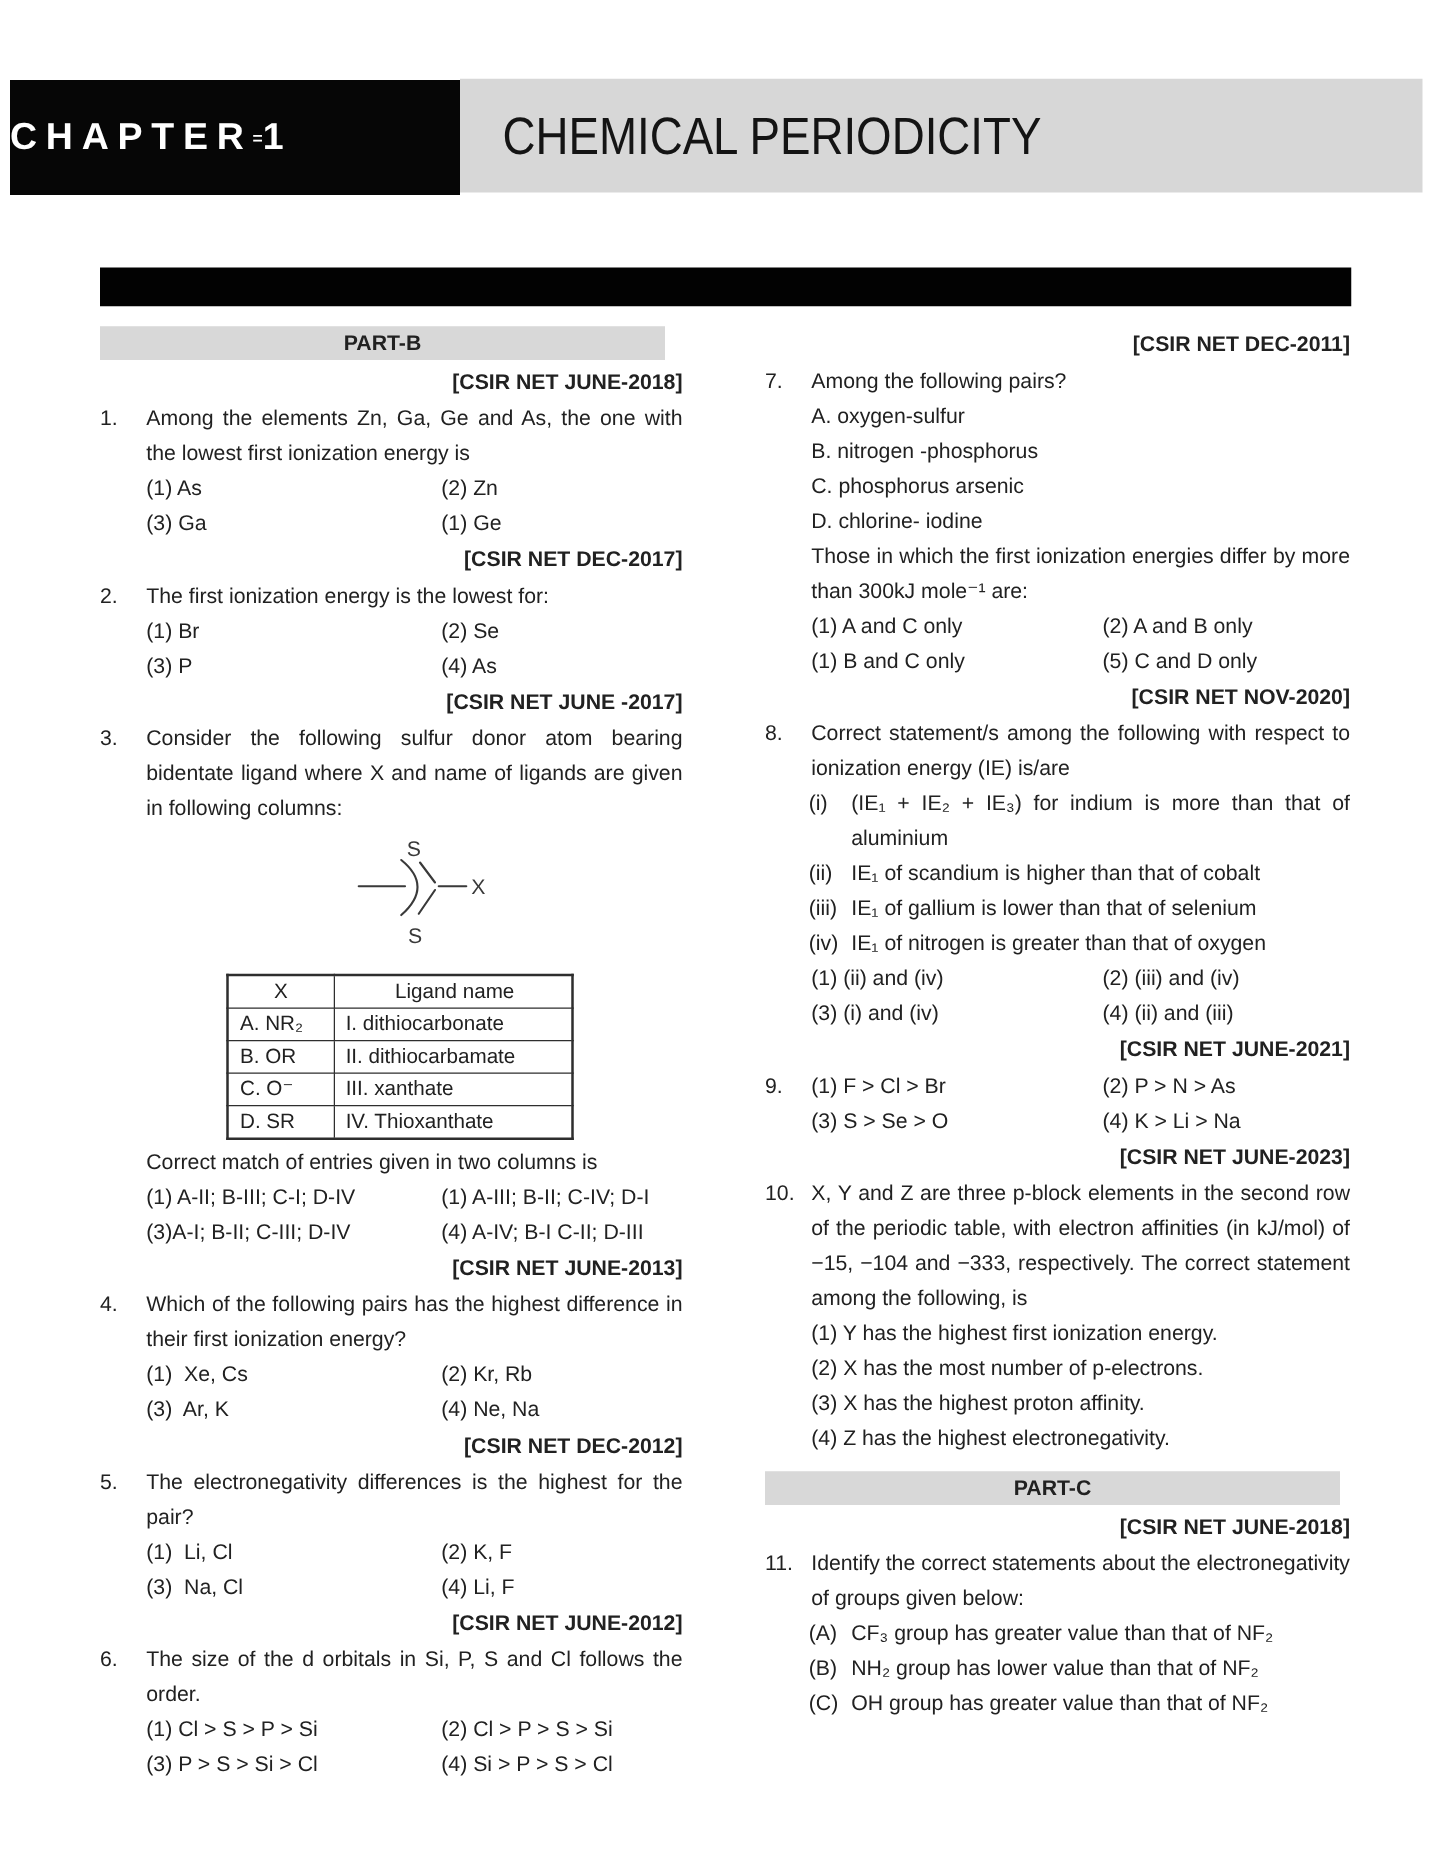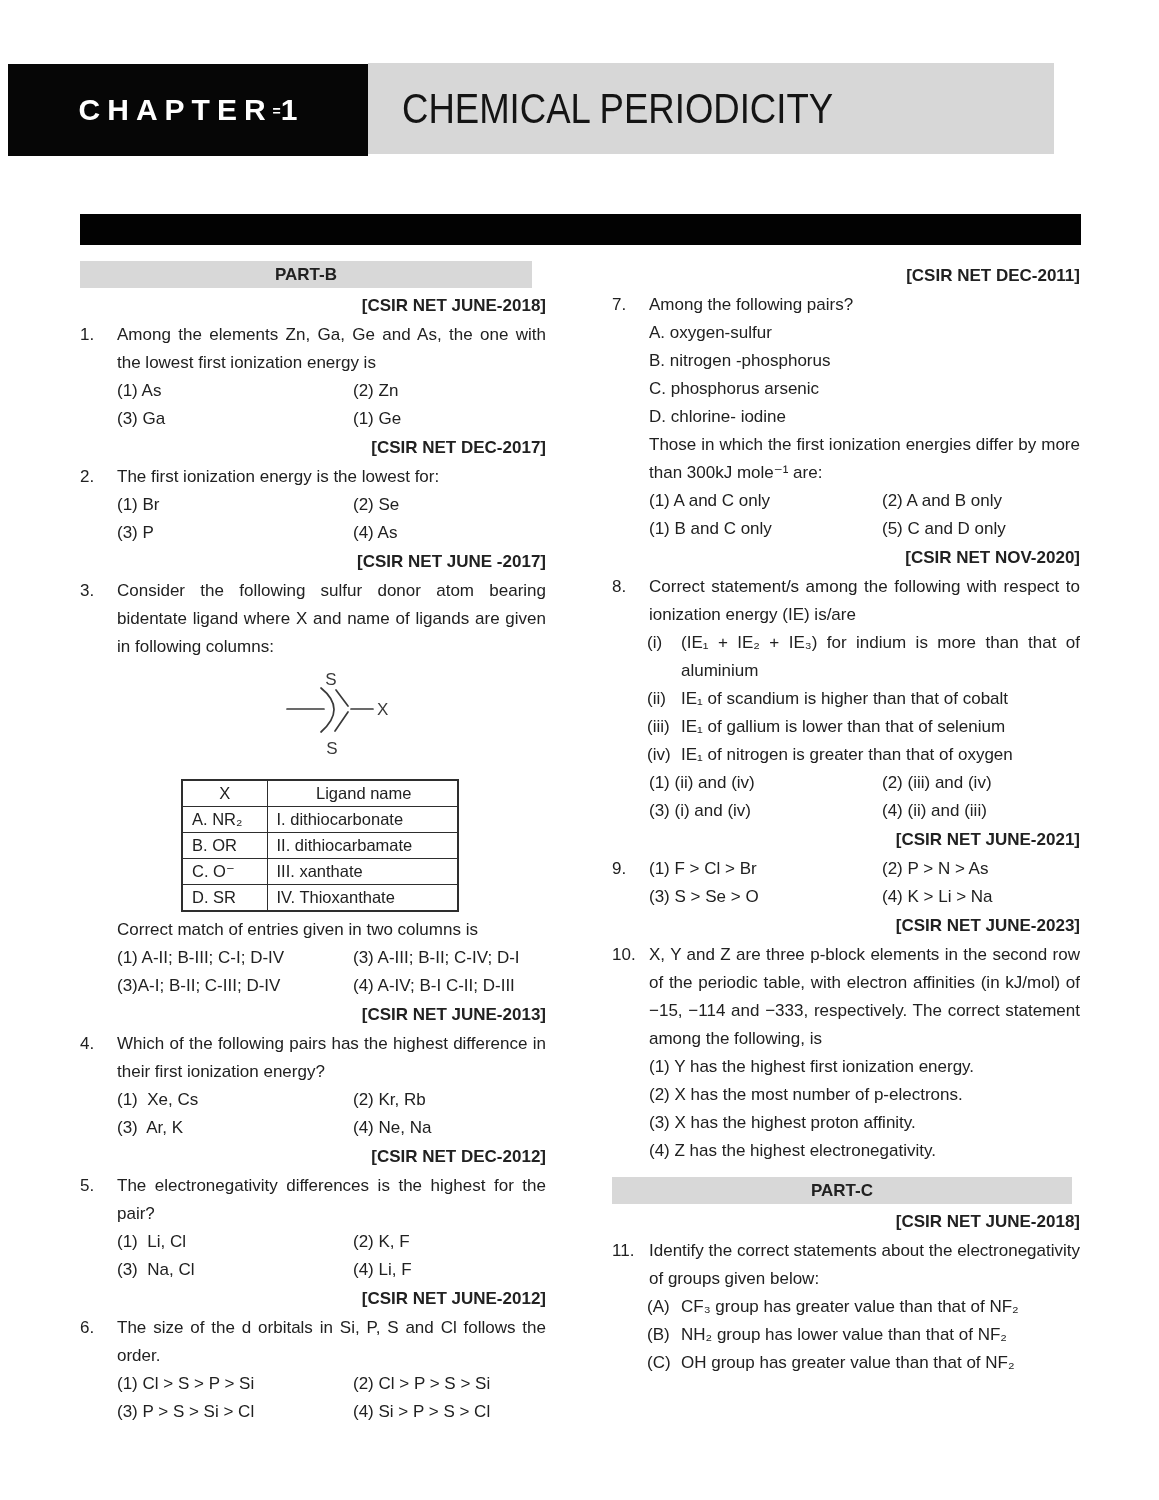--- a/index.html
+++ b/index.html
@@ -8,27 +8,27 @@
     width:1159px; height:1500px; position:relative; overflow:hidden;
     font-family:"Liberation Sans","DejaVu Sans",sans-serif;
     font-size:17px; line-height:28px; color:#212121;
   }
   .page { position:absolute; inset:0; background:#fff; }
 
   
   .chapter-box {
     position:absolute; left:8px; top:64px; width:360px; height:92px;
     background:#060606; color:#fff;
-    display:flex; align-items:center; justify-content:center;
+    display:flex; align-items:center; 
   }
   .chapter-text { font-weight:bold; font-size:30px; letter-spacing:7px; white-space:nowrap; }
   .chsep { font-size:14px; letter-spacing:0; vertical-align:4px; font-weight:bold; }
   .chnum { letter-spacing:0; }
   .title-bar {
-    position:absolute; left:368px; top:63px; width:686px; height:91px;
+    position:absolute; left:368px; top:63px; width:770px; height:91px;
     background:#d7d7d7; display:flex; align-items:center;
   }
   .title-text {
     font-size:42px; font-weight:400; color:#141414; margin-left:34px;
     transform:scaleX(0.87); transform-origin:left center; white-space:nowrap;
   }
 
   
   .redacted-bar { position:absolute; left:80px; top:214px; width:1001px; height:31px; background:#020202; }
 
@@ -168,21 +168,21 @@
             <tr>
               <td class="c1">D. SR</td>
               <td>IV. Thioxanthate</td>
             </tr>
           </tbody>
         </table>
 
         <div class="qtext">Correct match of entries given in two columns is</div>
         <div class="opts">
           <div class="opt">(1) A-II; B-III; C-I; D-IV</div>
-          <div class="opt">(3) A-III; B-II; C-IV; D-I</div>
+          <div class="opt">(1) A-III; B-II; C-IV; D-I</div>
           <div class="opt">(3)A-I; B-II; C-III; D-IV</div>
           <div class="opt">(4) A-IV; B-I C-II; D-III</div>
         </div>
       </div>
     </div>
 
     <div class="cite">[CSIR NET JUNE-2013]</div>
     <div class="q">
       <div class="qn">4.</div>
       <div class="qbody">
@@ -287,21 +287,21 @@
           <div class="opt">(3) S &gt; Se &gt; O</div>
           <div class="opt">(4) K &gt; Li &gt; Na</div>
         </div>
       </div>
     </div>
 
     <div class="cite">[CSIR NET JUNE-2023]</div>
     <div class="q">
       <div class="qn">10.</div>
       <div class="qbody">
-        <div class="qtext">X, Y and Z are three p-block elements in the second row of the periodic table, with electron affinities (in kJ/mol) of −15, −114 and −333, respectively. The correct statement among the following, is</div>
+        <div class="qtext">X, Y and Z are three p-block elements in the second row of the periodic table, with electron affinities (in kJ/mol) of −15, −104 and −333, respectively. The correct statement among the following, is</div>
         <div class="stmt">(1) Y has the highest first ionization energy.</div>
         <div class="stmt">(2) X has the most number of p-electrons.</div>
         <div class="stmt">(3) X has the highest proton affinity.</div>
         <div class="stmt">(4) Z has the highest electronegativity.</div>
       </div>
     </div>
 
     <div class="part-bar part-c">PART-C</div>
 
     <div class="cite">[CSIR NET JUNE-2018]</div>

